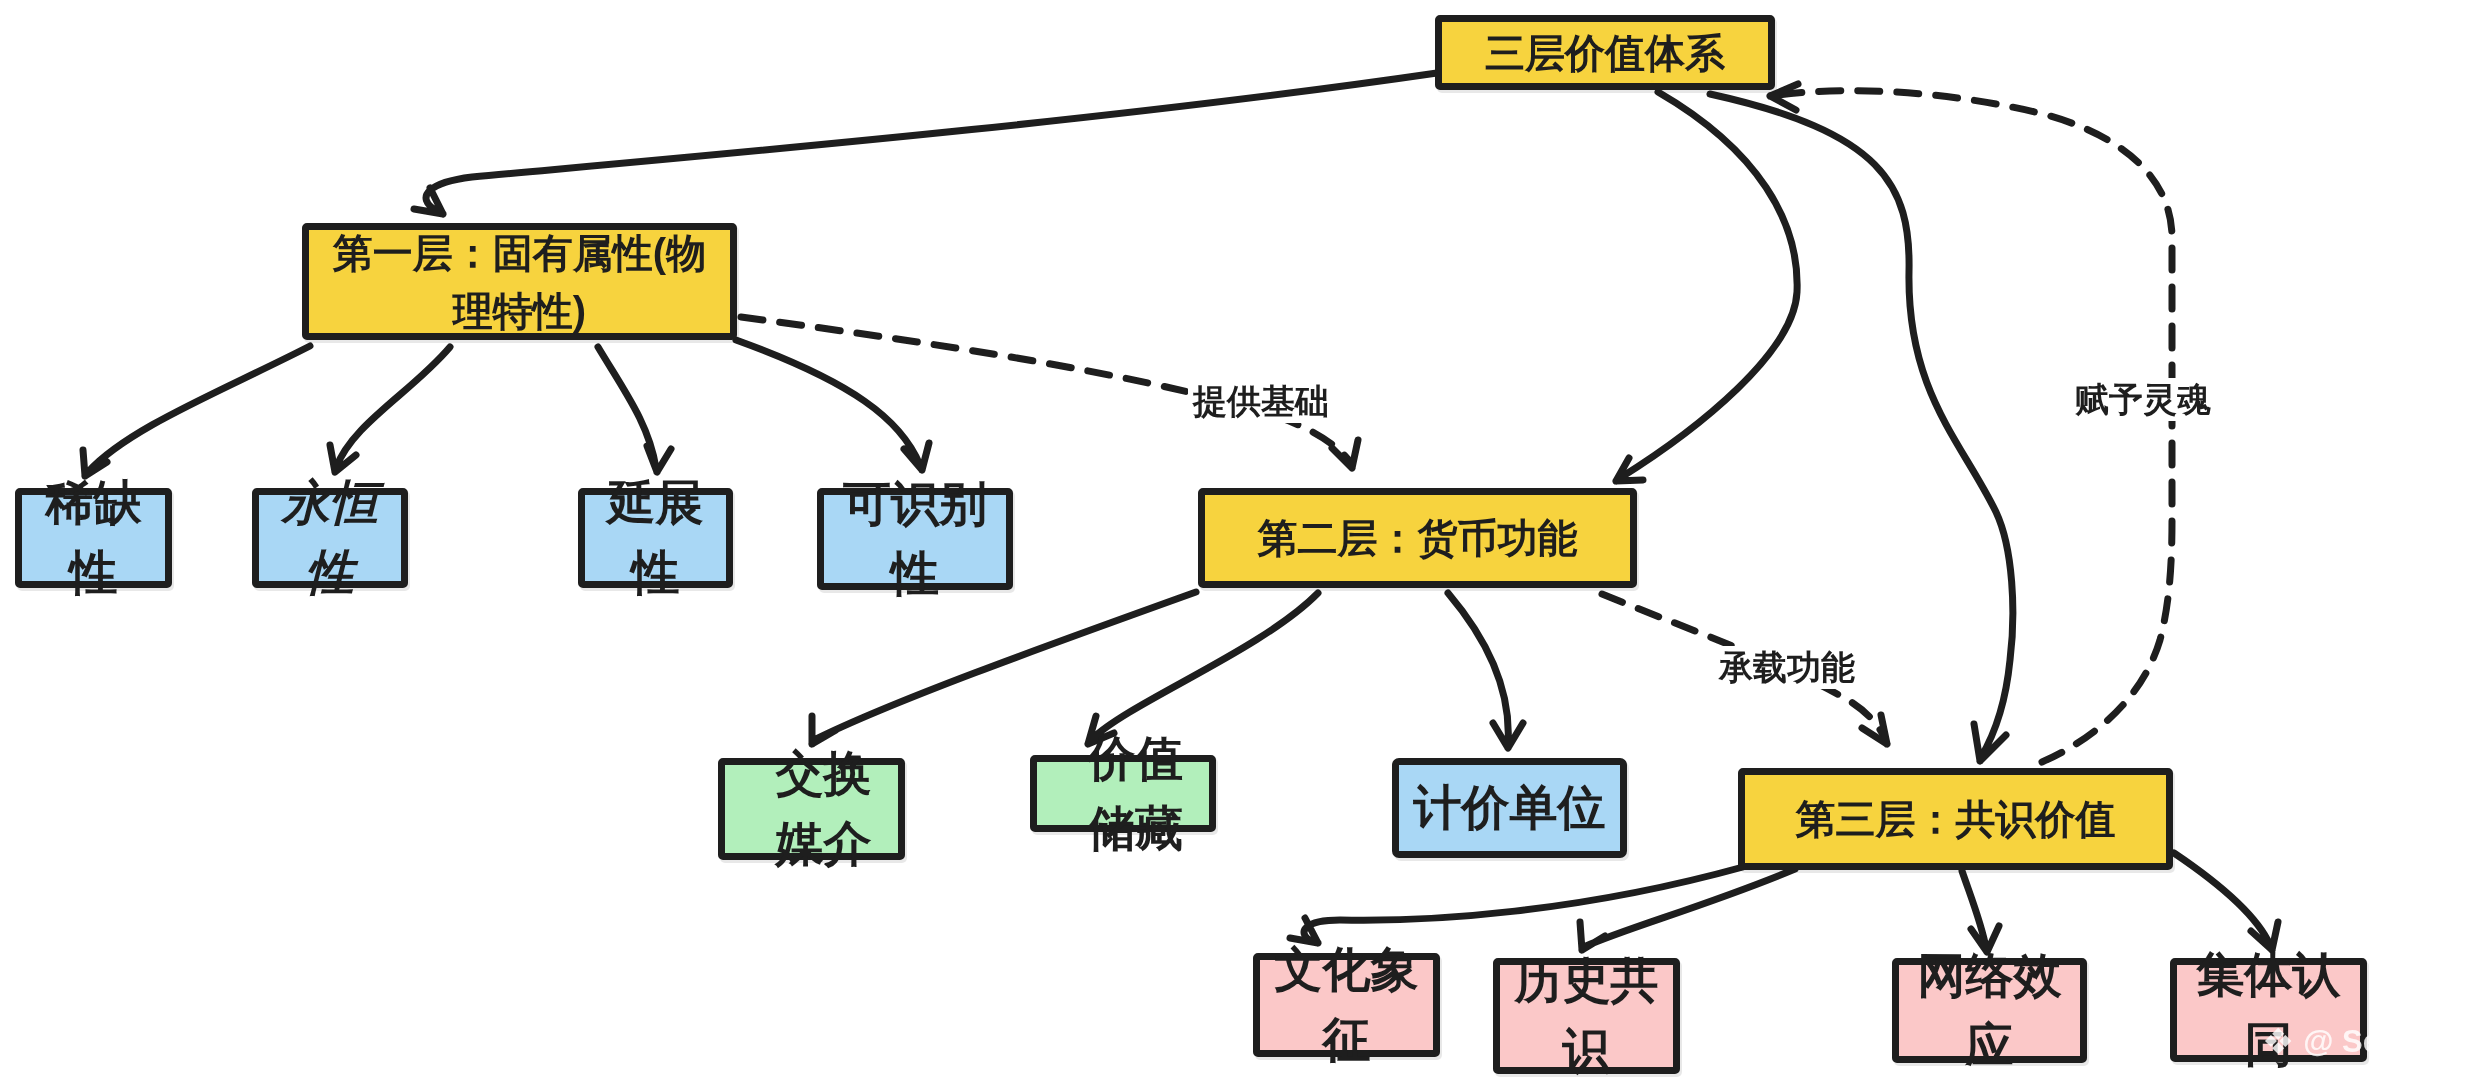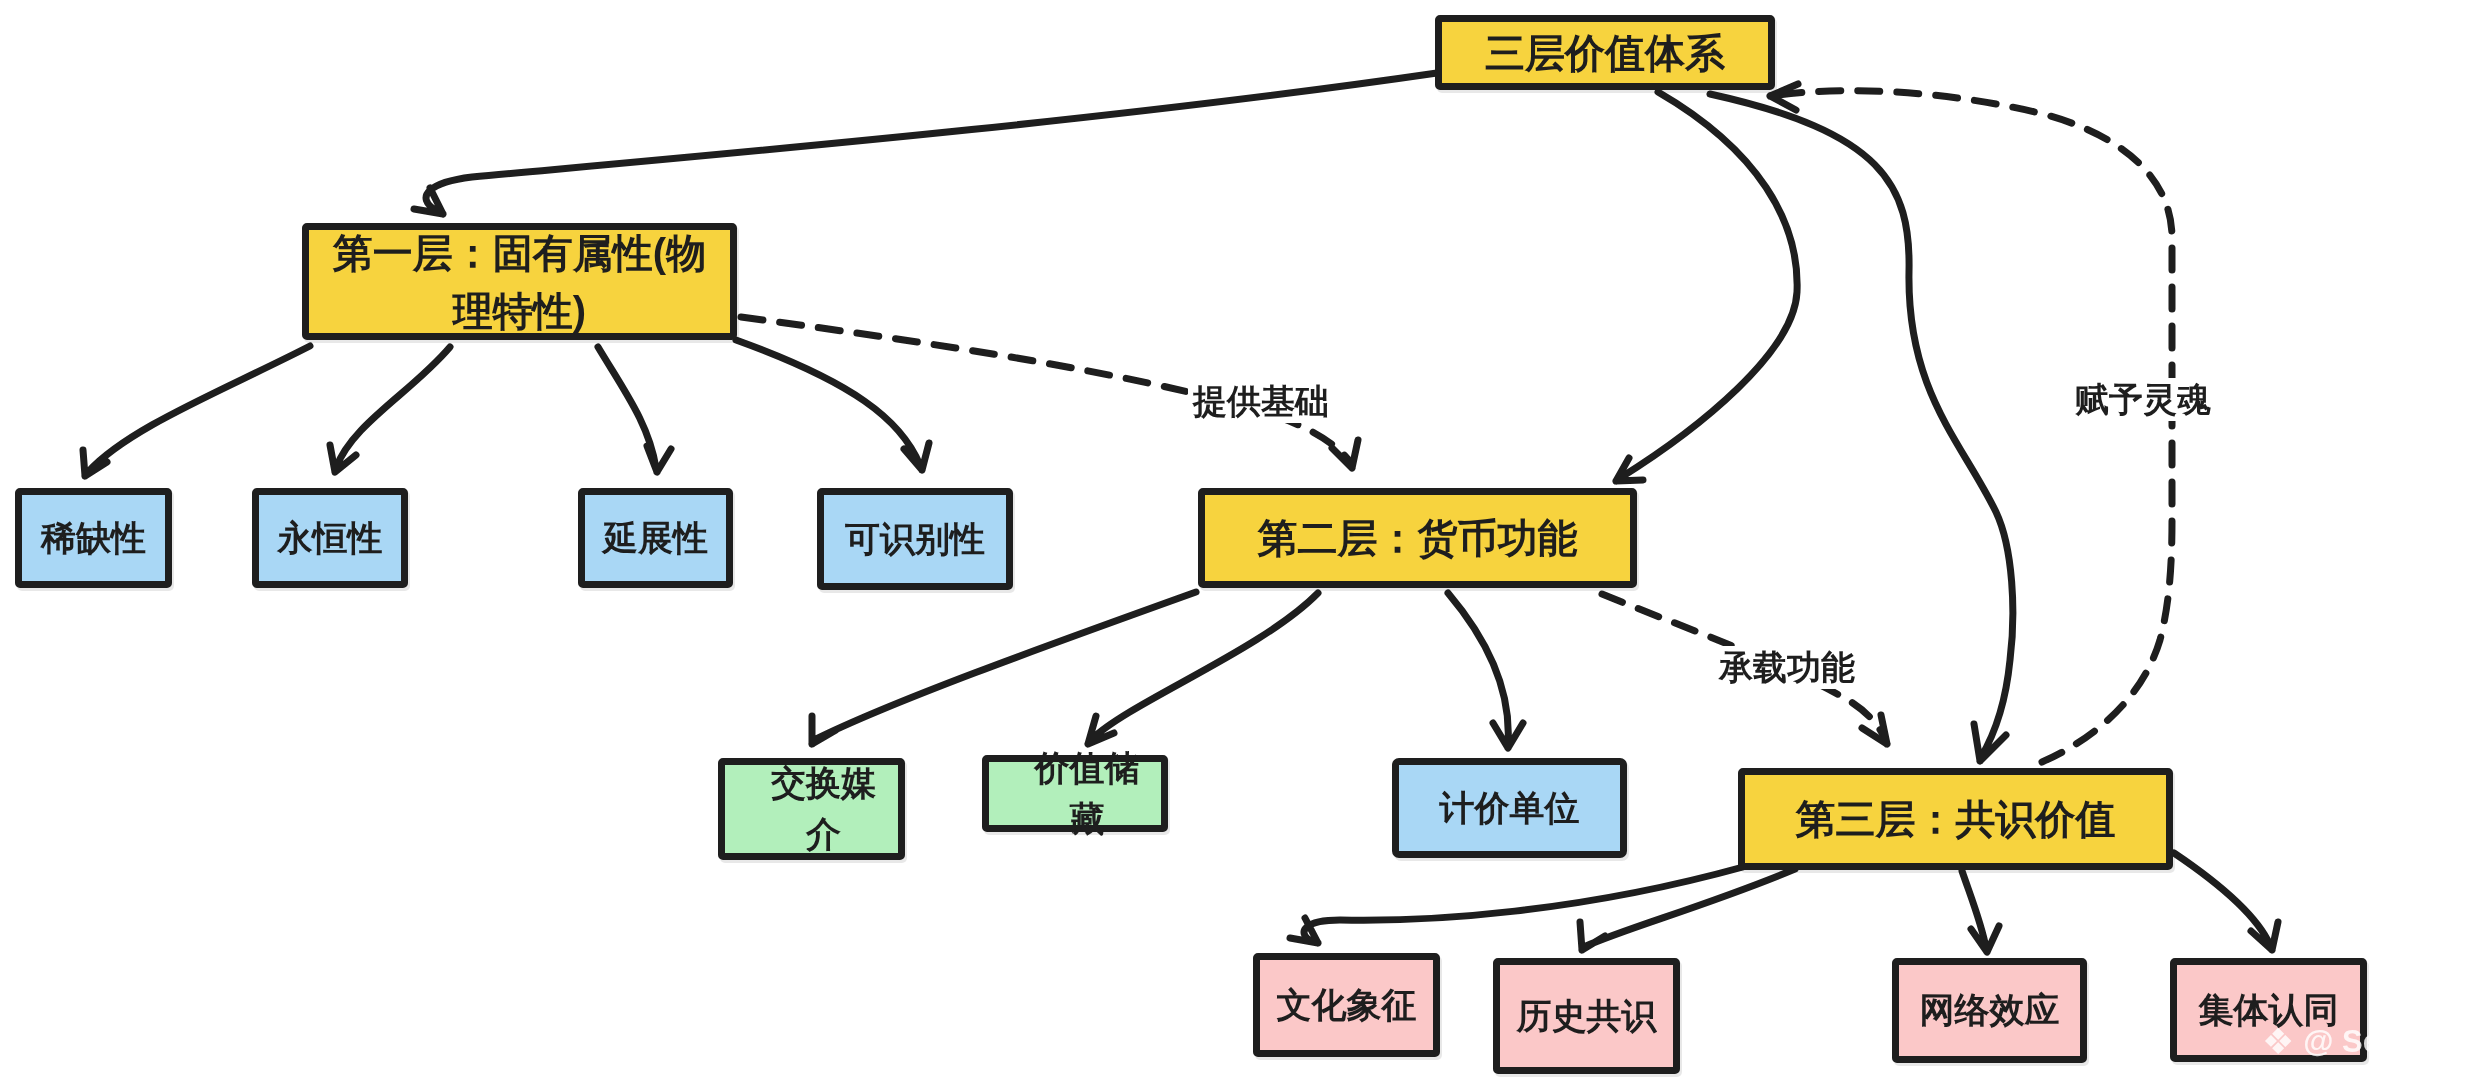--- a/index.html
+++ b/index.html
@@ -7,21 +7,21 @@
     position:relative;width:2484px;height:1080px;overflow:hidden;
     background:var(--c-background,#ffffff);
     font-family:"Liberation Sans","DejaVu Sans",sans-serif;
     color:var(--c-stroke,#1e1e1e);
   }
   #edges{position:absolute;left:0;top:0;width:2484px;height:1080px;}
   #edges path{fill:none;stroke:var(--c-stroke,#1e1e1e);stroke-width:7;stroke-linecap:round;stroke-linejoin:round;}
   #edges path.dashed{stroke-dasharray:22 17;}
   .node{
     position:absolute;display:flex;align-items:center;justify-content:center;
-    text-align:center;font-weight:700;font-size:35px;line-height:1.45;
+    text-align:center;font-weight:700;font-size:48px;line-height:1.45;
     border:7px solid var(--c-stroke,#1e1e1e);border-radius:5px;
     box-sizing:border-box;padding:2px 10px;word-break:break-all;
     box-shadow:2px 3px 0 rgba(30,30,30,0.10);
   }
   .node.layer{font-size:40px;}
   .yellow{background:var(--c-yellow,#f7d33e);}
   .blue{background:var(--c-blue,#a9d7f5);}
   .green{background:var(--c-green,#b2efbb);padding-left:34px;}
   .pink{background:var(--c-pink,#fbc8c8);}
   .edge-label{
@@ -77,28 +77,28 @@
     <path d="M 1962 871 C 1972 900 1982 925 1986 948 M 1987 952 L 1971 929 M 1987 952 L 1999 926"></path>
 
     <path d="M 2174 853 C 2226 888 2258 918 2270 945 M 2272 950 L 2251 931 M 2272 950 L 2278 922"></path>
   </svg>
 
   <div class="node layer yellow" style="left:1435px;top:15px;width:340px;height:75px;">三层价值体系</div>
 
   <div class="node layer yellow" style="left:302px;top:223px;width:435px;height:117px;">第一层：固有属性(物理特性)</div>
 
   <div class="node blue" style="left:15px;top:488px;width:157px;height:100px;">稀缺性</div>
-  <div class="node blue" style="left:252px;top:488px;width:156px;height:100px;">永恒性</div>
+  <div class="node blue" style="left:252px;top:488px;width:156px;height:100px;font-style:italic;">永恒性</div>
   <div class="node blue" style="left:578px;top:488px;width:155px;height:100px;">延展性</div>
   <div class="node blue" style="left:817px;top:488px;width:196px;height:102px;">可识别性</div>
 
   <div class="node layer yellow" style="left:1198px;top:488px;width:439px;height:100px;text-align:center;">第二层：货币功能</div>
 
   <div class="node green" style="left:718px;top:758px;width:187px;height:102px;">交换媒介</div>
-  <div class="node green" style="left:982px;top:755px;width:186px;height:77px;">价值储藏</div>
+  <div class="node green" style="left:1030px;top:755px;width:186px;height:77px;">价值储藏</div>
   <div class="node blue" style="left:1392px;top:758px;width:235px;height:100px;border-radius:7px;">计价单位</div>
 
   <div class="node layer yellow" style="left:1738px;top:768px;width:435px;height:102px;">第三层：共识价值</div>
 
   <div class="node pink" style="left:1253px;top:953px;width:187px;height:104px;">文化象征</div>
   <div class="node pink" style="left:1493px;top:958px;width:187px;height:116px;">历史共识</div>
   <div class="node pink" style="left:1892px;top:958px;width:195px;height:105px;">网络效应</div>
   <div class="node pink" style="left:2170px;top:958px;width:197px;height:104px;">集体认同</div>
 
   <div class="edge-label" style="left:1188px;top:380px;">提供基础</div>

